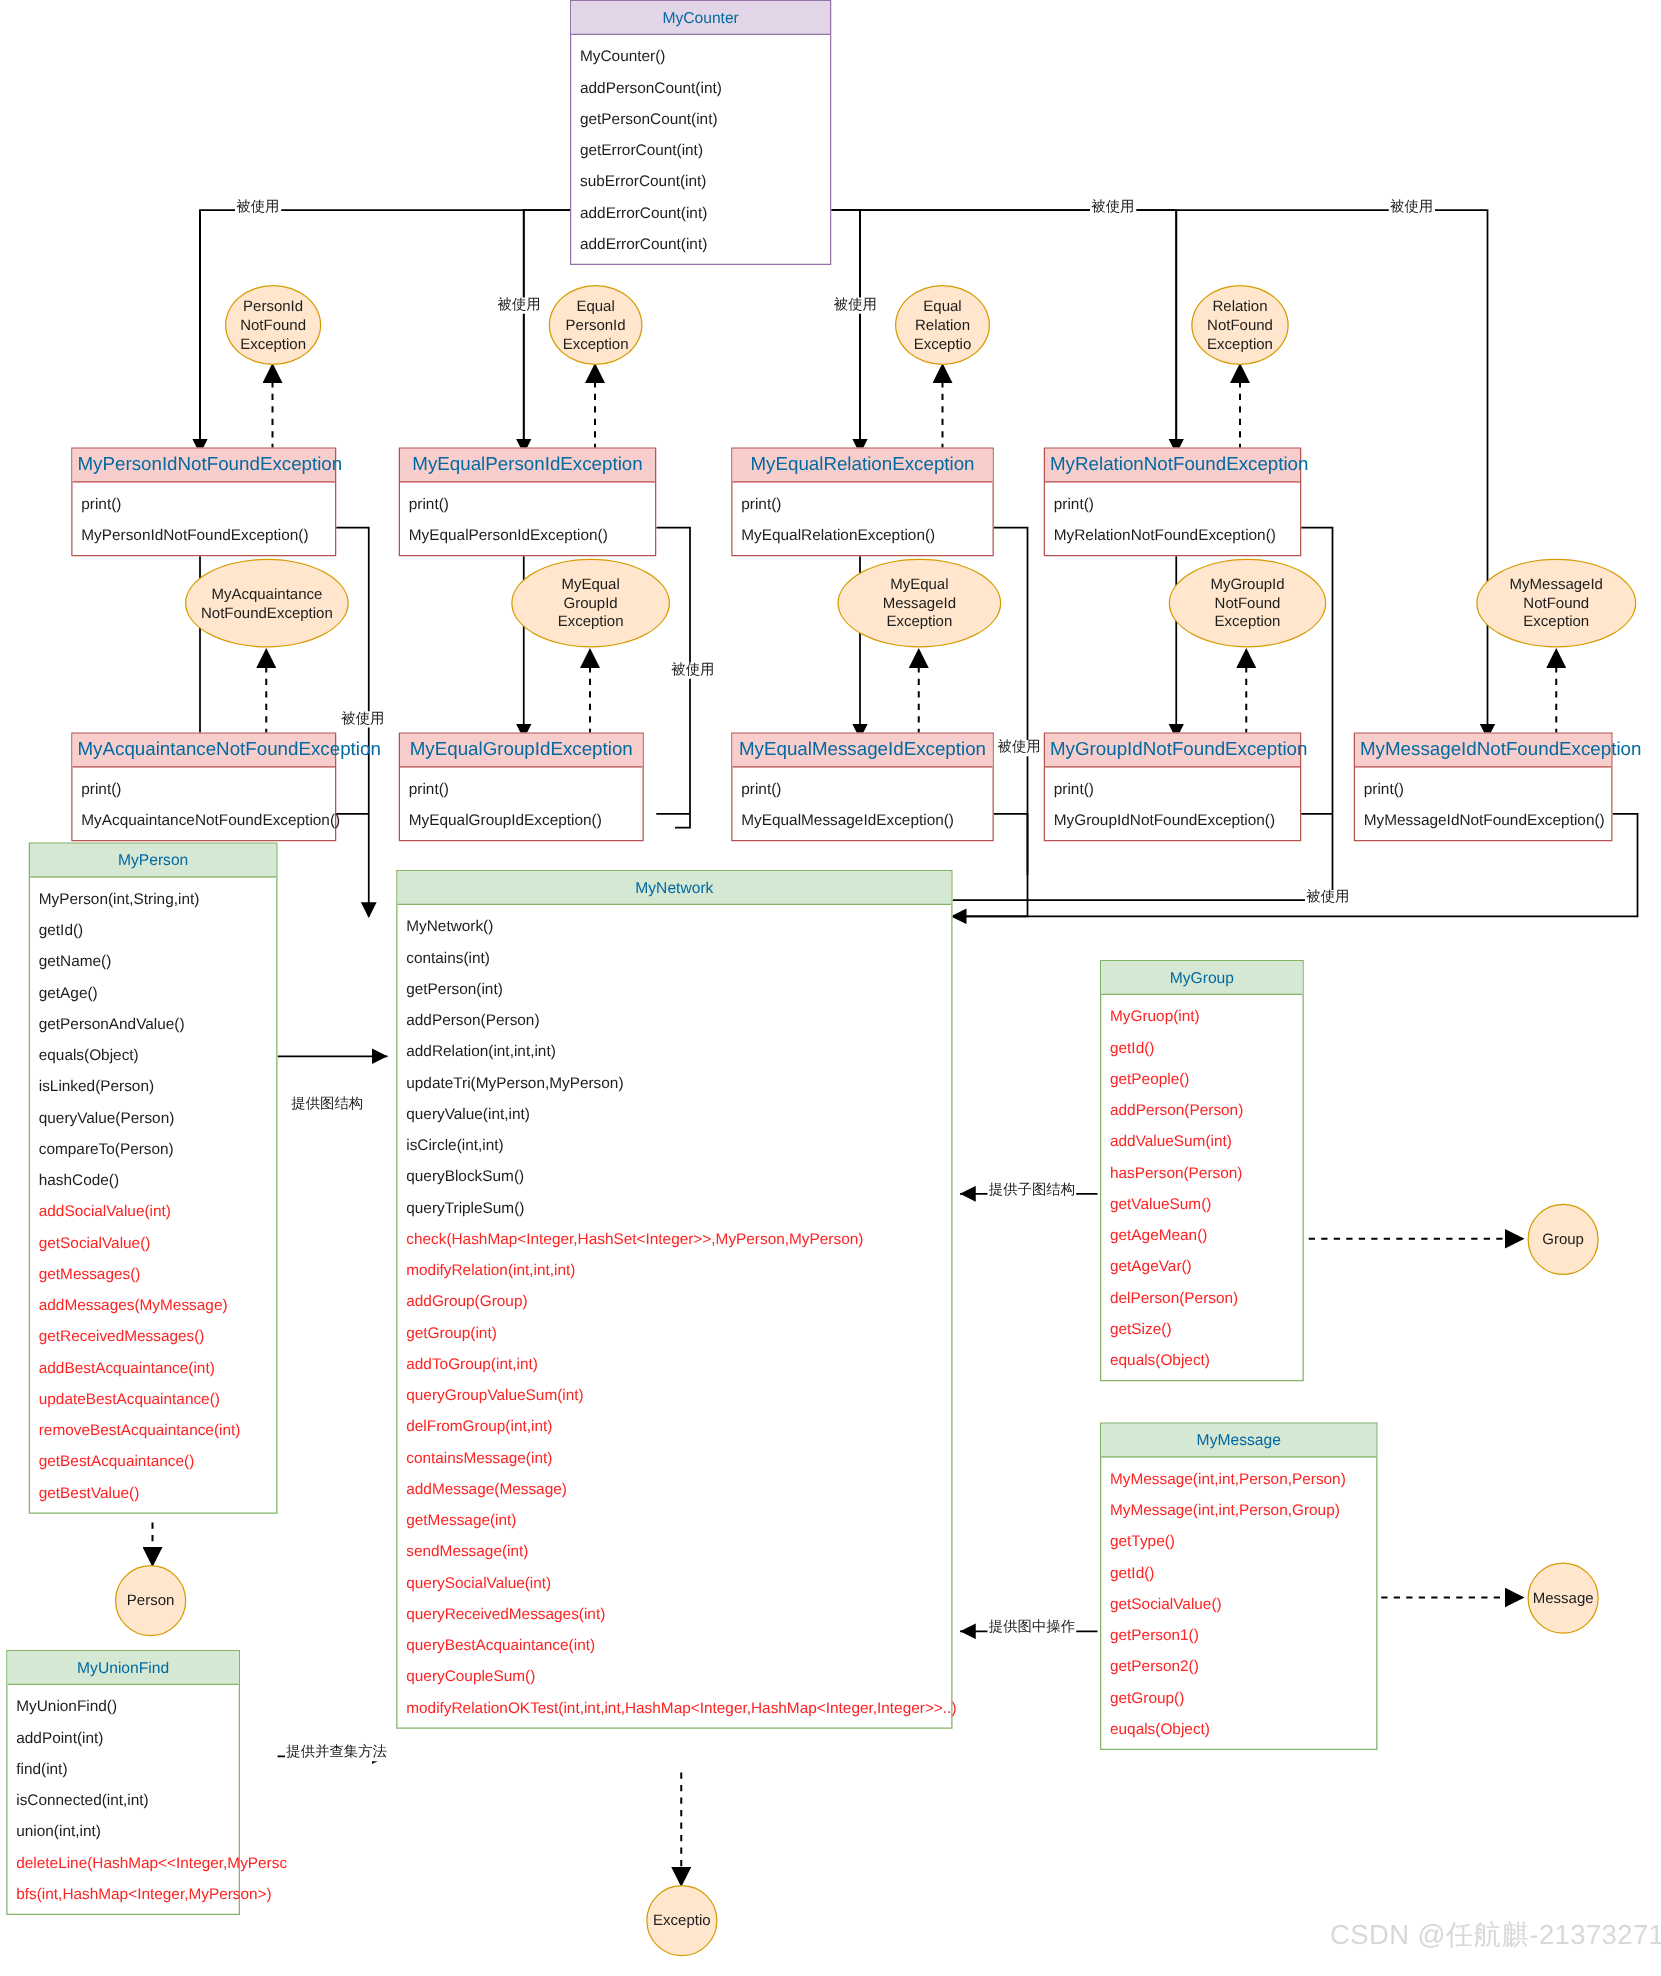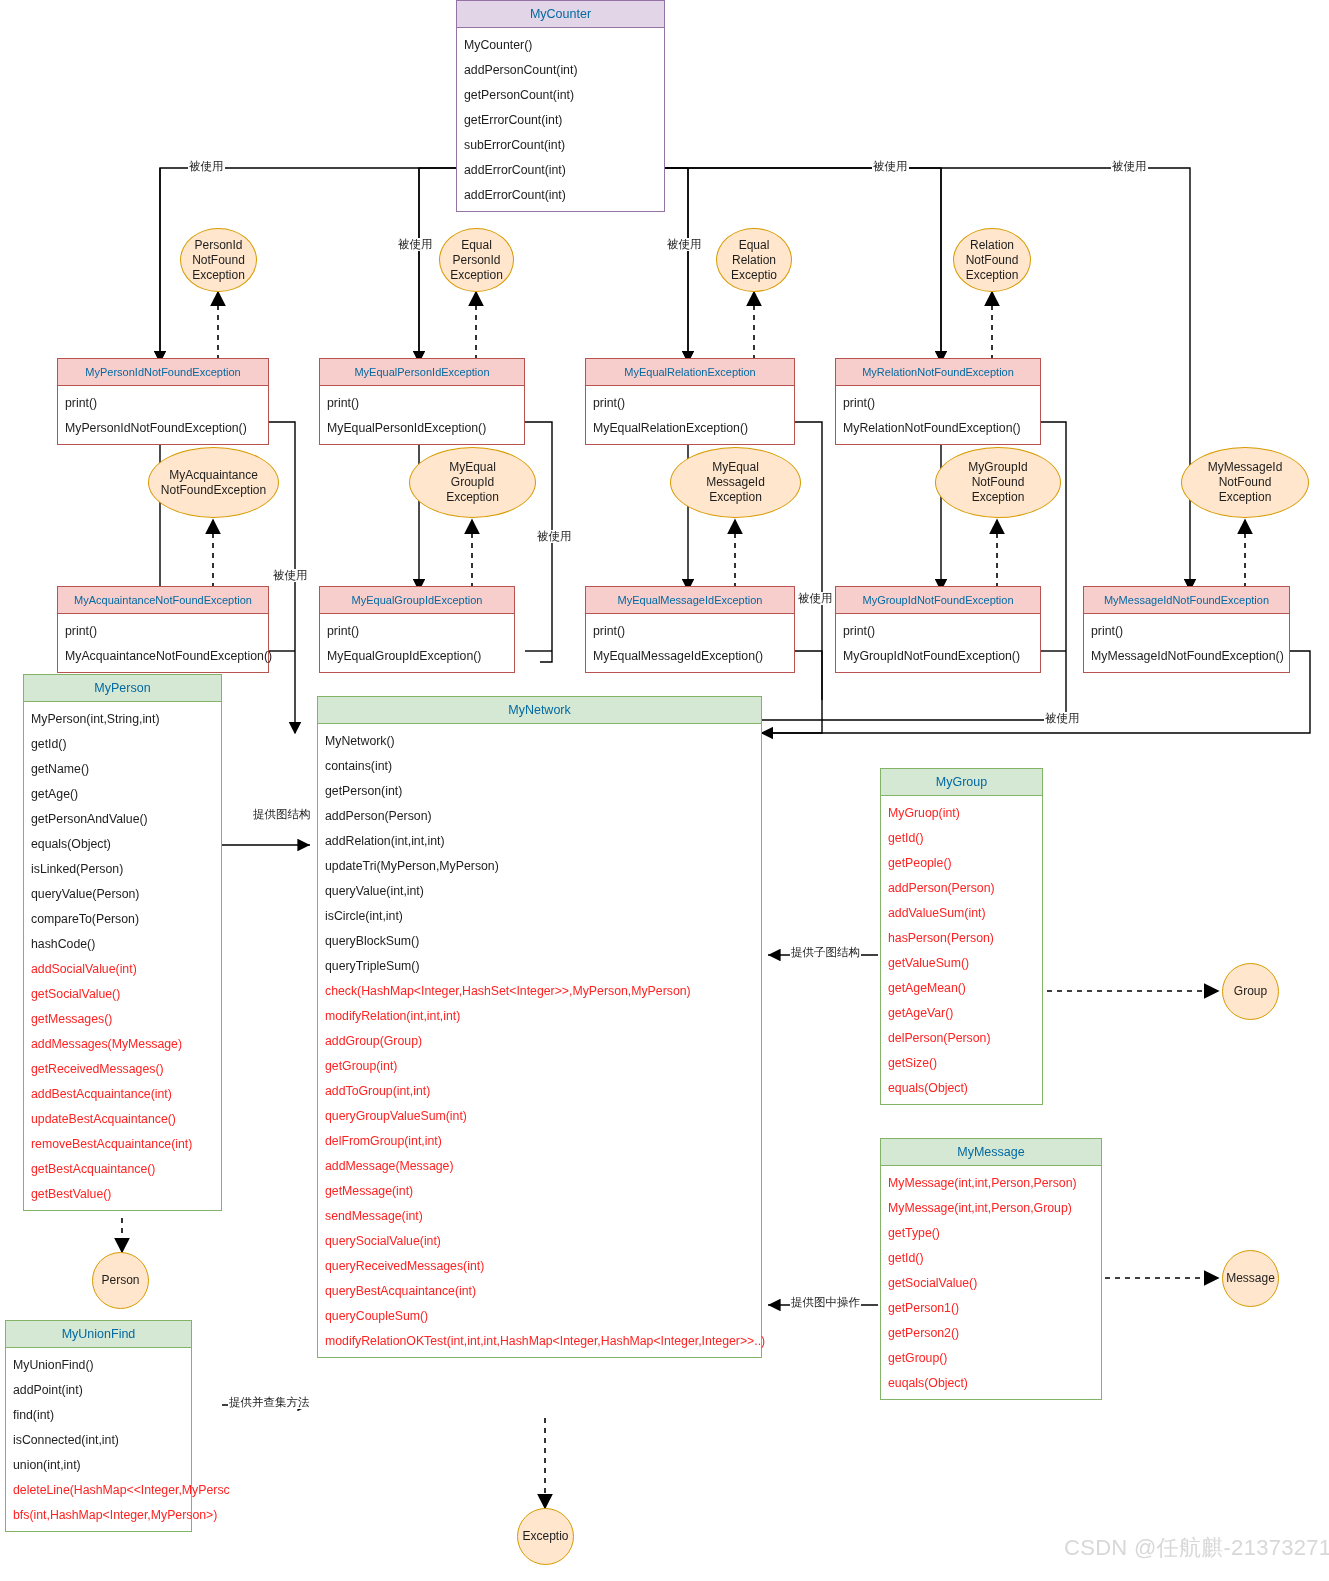--- a/index.html
+++ b/index.html
@@ -19,21 +19,21 @@
   }
   .cls .body{box-sizing:border-box;padding:4px 0 4px 0;}
   .cls .m{
     font-size:12.3px;color:#1d1d1d;line-height:14px;
     padding:5.5px 6px 5.5px 7px;white-space:nowrap;
   }
   .cls .m.red{color:#ff2222;}
 
   
   .cls.exc{border:1px solid #b85450;}
-  .cls.exc .hdr{background:#f8cecc;border-bottom:1px solid #b85450;font-size:11px;}
+  .cls.exc .hdr{background:#f8cecc;border-bottom:1px solid #b85450;font-size:15px;}
   
   .cls.cnt{border:1px solid #9673a6;}
   .cls.cnt .hdr{background:#e1d5e7;border-bottom:1px solid #9673a6;}
   
   .cls.grn{border:1px solid #82b366;}
   .cls.grn .hdr{background:#d5e8d4;border-bottom:1px solid #82b366;}
 
   
   .ell{
     position:absolute;box-sizing:border-box;
@@ -270,20 +270,21 @@
       <div class="m">isCircle(int,int)</div>
       <div class="m">queryBlockSum()</div>
       <div class="m">queryTripleSum()</div>
       <div class="m red">check(HashMap&lt;Integer,HashSet&lt;Integer&gt;&gt;,MyPerson,MyPerson)</div>
       <div class="m red">modifyRelation(int,int,int)</div>
       <div class="m red">addGroup(Group)</div>
       <div class="m red">getGroup(int)</div>
       <div class="m red">addToGroup(int,int)</div>
       <div class="m red">queryGroupValueSum(int)</div>
       <div class="m red">delFromGroup(int,int)</div>
+      <div class="m red">containsMessage(int)</div>
       <div class="m red">addMessage(Message)</div>
       <div class="m red">getMessage(int)</div>
       <div class="m red">sendMessage(int)</div>
       <div class="m red">querySocialValue(int)</div>
       <div class="m red">queryReceivedMessages(int)</div>
       <div class="m red">queryBestAcquaintance(int)</div>
       <div class="m red">queryCoupleSum()</div>
       <div class="m red">modifyRelationOKTest(int,int,int,HashMap&lt;Integer,HashMap&lt;Integer,Integer&gt;&gt;..)</div>
     </div>
   </div>
@@ -350,20 +351,20 @@
   <div class="elabel" style="left:188px;top:160px;">被使用</div>
   <div class="elabel" style="left:397px;top:238px;">被使用</div>
   <div class="elabel" style="left:666px;top:238px;">被使用</div>
   <div class="elabel" style="left:872px;top:160px;">被使用</div>
   <div class="elabel" style="left:1111px;top:160px;">被使用</div>
   <div class="elabel" style="left:272px;top:569px;">被使用</div>
   <div class="elabel" style="left:536px;top:530px;">被使用</div>
   <div class="elabel" style="left:797px;top:592px;">被使用</div>
   <div class="elabel" style="left:1044px;top:712px;">被使用</div>
 
-  <div class="elabel" style="left:232px;top:808px;margin-left:20px;">提供图结构</div>
+  <div class="elabel" style="left:232px;top:877px;">提供图结构</div>
   <div class="elabel" style="left:790px;top:946px;">提供子图结构</div>
   <div class="elabel" style="left:790px;top:1296px;">提供图中操作</div>
   <div class="elabel" style="left:228px;top:1396px;">提供并查集方法</div>
 
   <div class="wm" style="left:1064px;top:1533px;">CSDN @任航麒-21373271</div>
 
 </div>
 
 </body></html>

